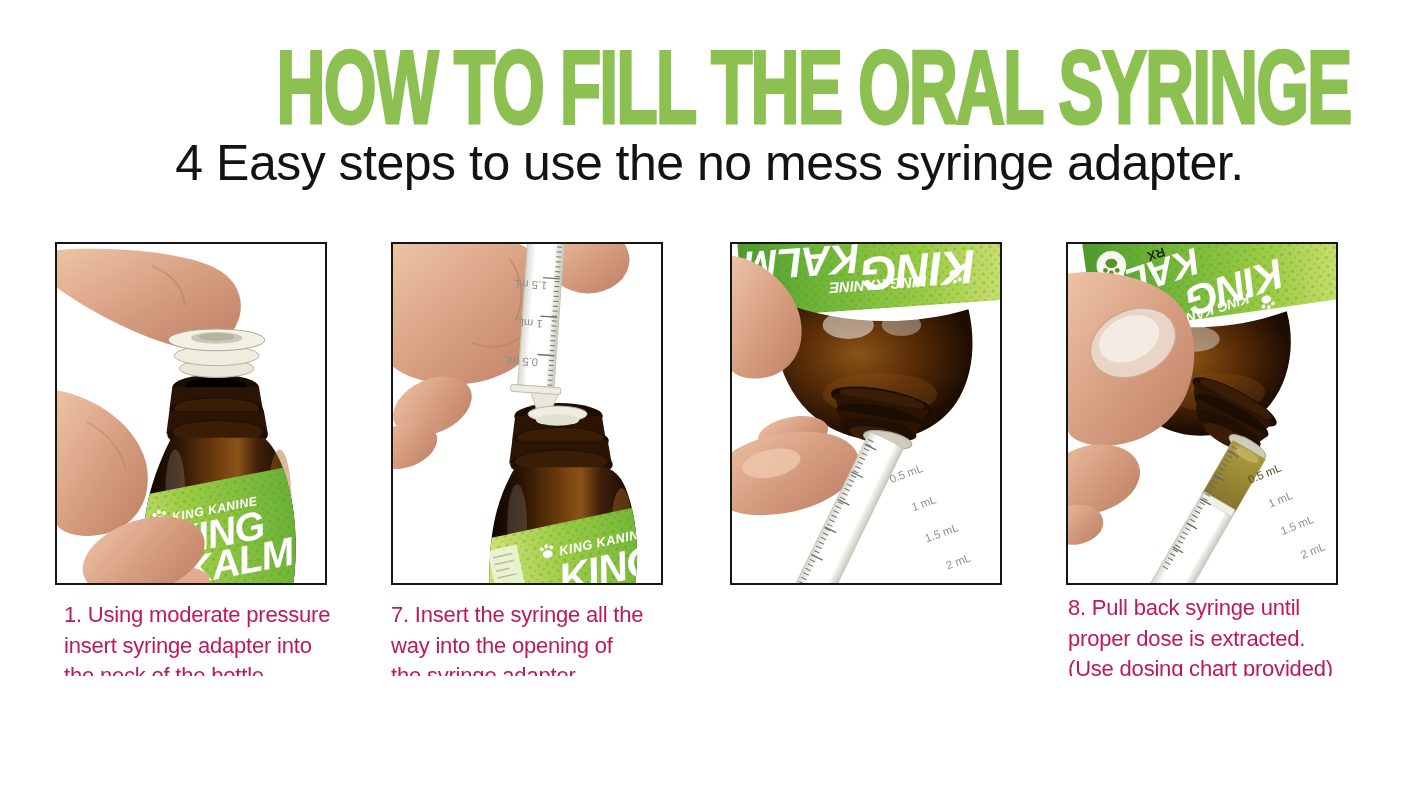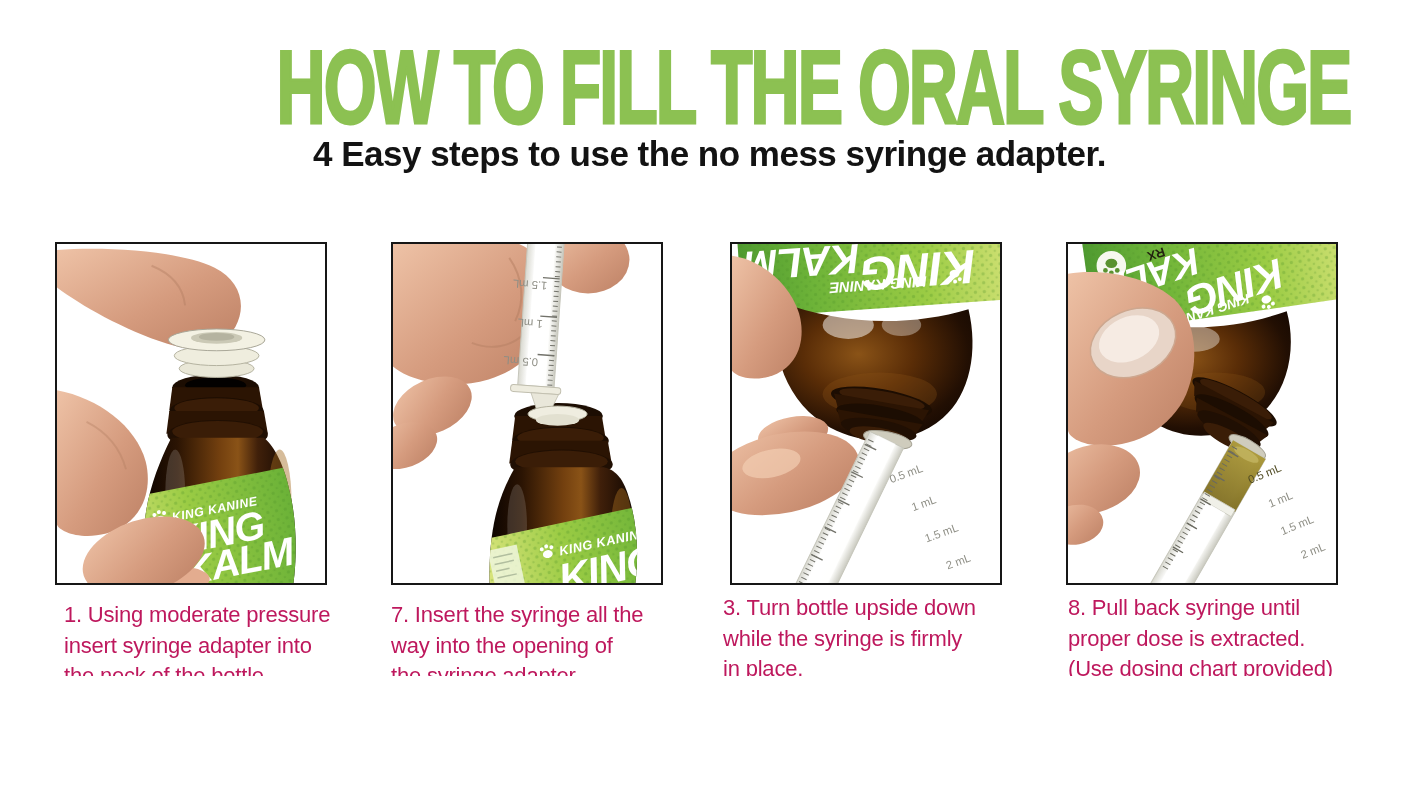--- a/index.html
+++ b/index.html
@@ -3,21 +3,21 @@
 <meta charset="utf-8">
 <style>
   html,body{margin:0;padding:0;background:#ffffff;}
   .page{position:relative;width:1419px;height:676px;background:#fff;overflow:hidden;
         font-family:"Liberation Sans",sans-serif;}
   .title-wrap{position:absolute;top:36px;left:0;width:100%;text-align:center;}
   .title{display:inline-block;margin:0;font-size:103px;line-height:1;font-weight:bold;
          color:#8cc152;-webkit-text-stroke:3px #8cc152;letter-spacing:-3px;
          transform:scaleX(.66);white-space:nowrap;}
   .subtitle{position:absolute;top:134px;left:0;width:100%;text-align:center;margin:0;
-            font-size:35px;font-weight:700;letter-spacing:-.5px;color:#131313;}
+            font-size:50px;font-weight:400;letter-spacing:-.5px;color:#131313;}
   .panel{position:absolute;top:242px;width:272px;height:343px;margin:0;
          border:2px solid #161616;box-sizing:border-box;background:#fff;}
   .panel svg{display:block;width:100%;height:100%;}
   .p1{left:55px}.p2{left:391px}.p3{left:730px}.p4{left:1066px}
   .caption{position:absolute;margin:0;width:330px;font-size:22px;line-height:30.5px;
            color:#be185d;letter-spacing:-.2px;white-space:pre-line;}
   .c1{left:64px;top:600px}.c2{left:391px;top:600px}.c3{left:723px;top:593px}.c4{left:1068px;top:593px}
   svg text{font-family:"Liberation Sans",sans-serif;}
 </style>
 </head>
@@ -323,20 +323,17 @@
       </g>
     </svg>
   </figure>
 
   <p class="caption c1">1. Using moderate pressure
 insert syringe adapter into
 the neck of the bottle.</p>
   <p class="caption c2">7. Insert the syringe all the
 way into the opening of
 the syringe adapter.</p>
-  <p class="caption c3">3. Turn bottle upside down
-while the syringe is firmly
-in place.</p>
   <p class="caption c4">8. Pull back syringe until
 proper dose is extracted.
 (Use dosing chart provided)</p>
 
 </div>
 
 </body></html>

